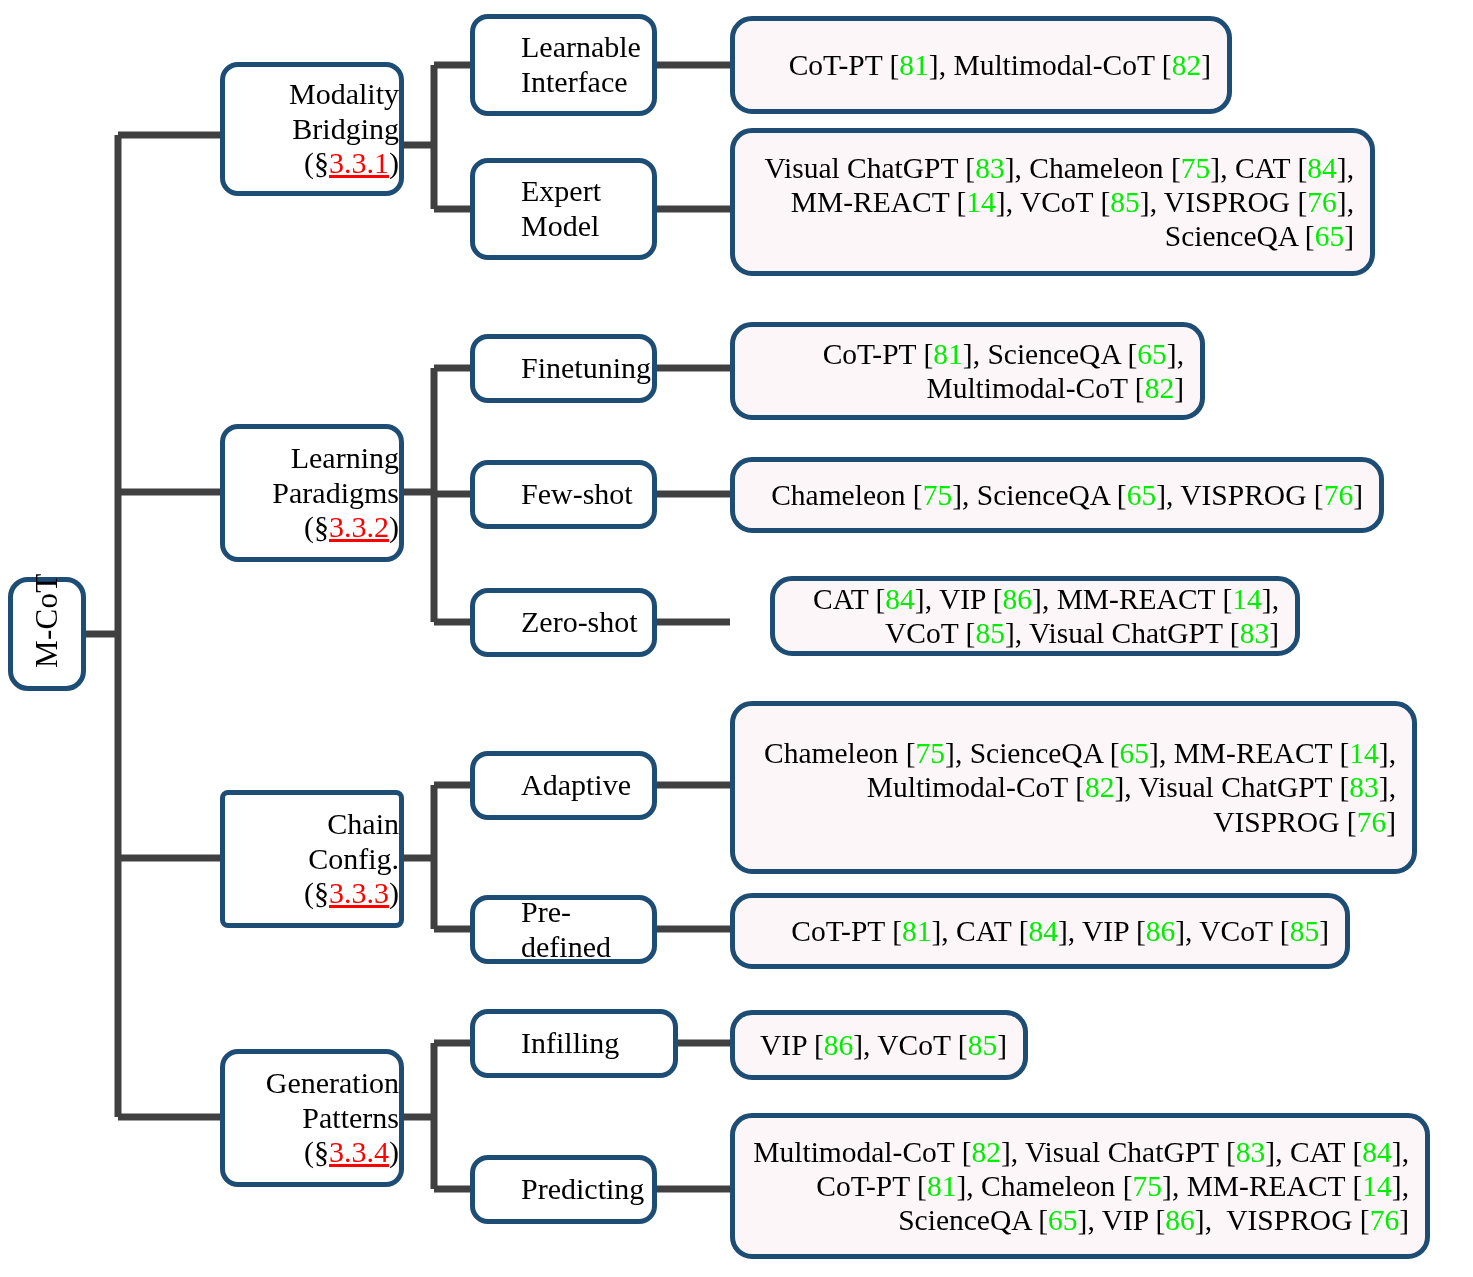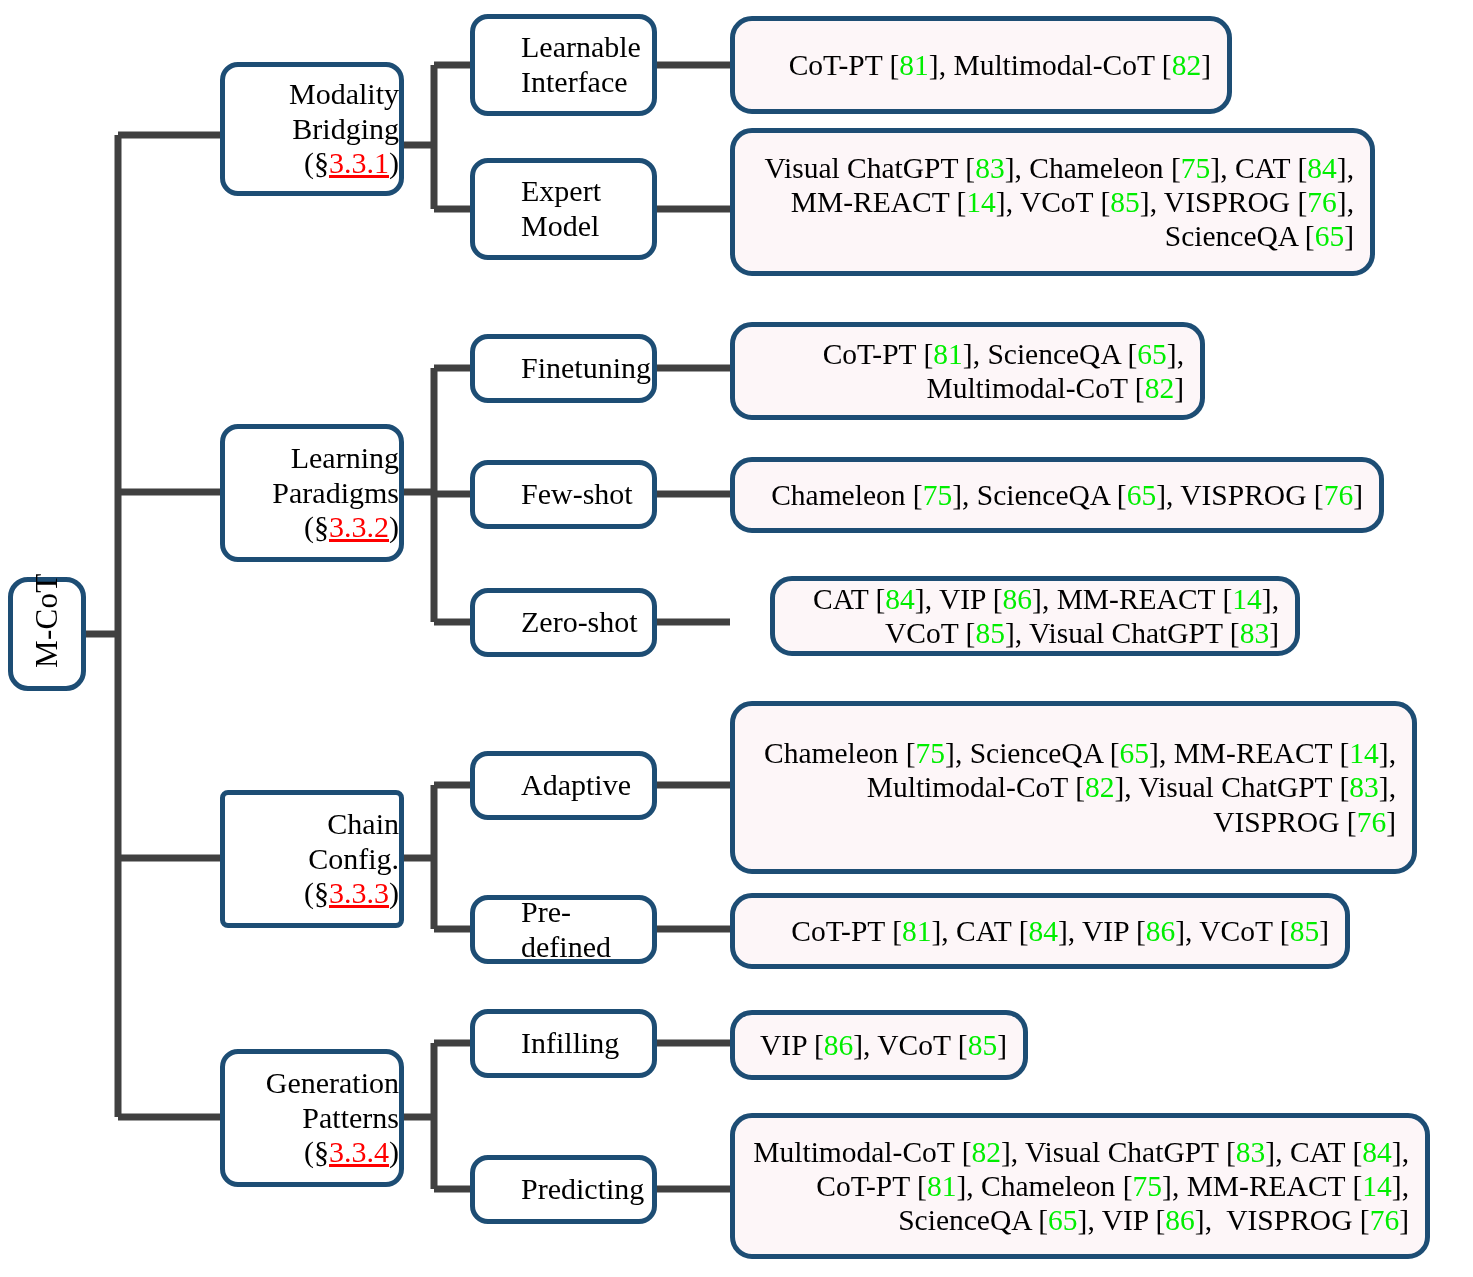--- a/index.html
+++ b/index.html
@@ -173,21 +173,21 @@
   </div>
 
   <div class="node mid" style="left:470px; top:751px; width:187px; height:69px;">
     <span class="txt">Adaptive</span>
   </div>
 
   <div class="node mid" style="left:470px; top:895px; width:187px; height:69px;">
     <span class="txt">Pre-defined</span>
   </div>
 
-  <div class="node mid" style="left:470px; top:1009px; width:187px; height:69px;">
+  <div class="node mid" style="left:470px; top:1009px; width:208px; height:69px;">
     <span class="txt">Infilling</span>
   </div>
 
   <div class="node mid" style="left:470px; top:1155px; width:187px; height:69px;">
     <span class="txt">Predicting</span>
   </div>
 
   <div class="node leaf" style="left:730px; top:16px; width:502px; height:98px;">
       <span class="txt"><span>CoT-PT </span><span class="brk">[</span><span class="cite">81</span><span class="brk">]</span><span>, Multimodal-CoT </span><span class="brk">[</span><span class="cite">82</span><span class="brk">]</span></span>
     </div>

